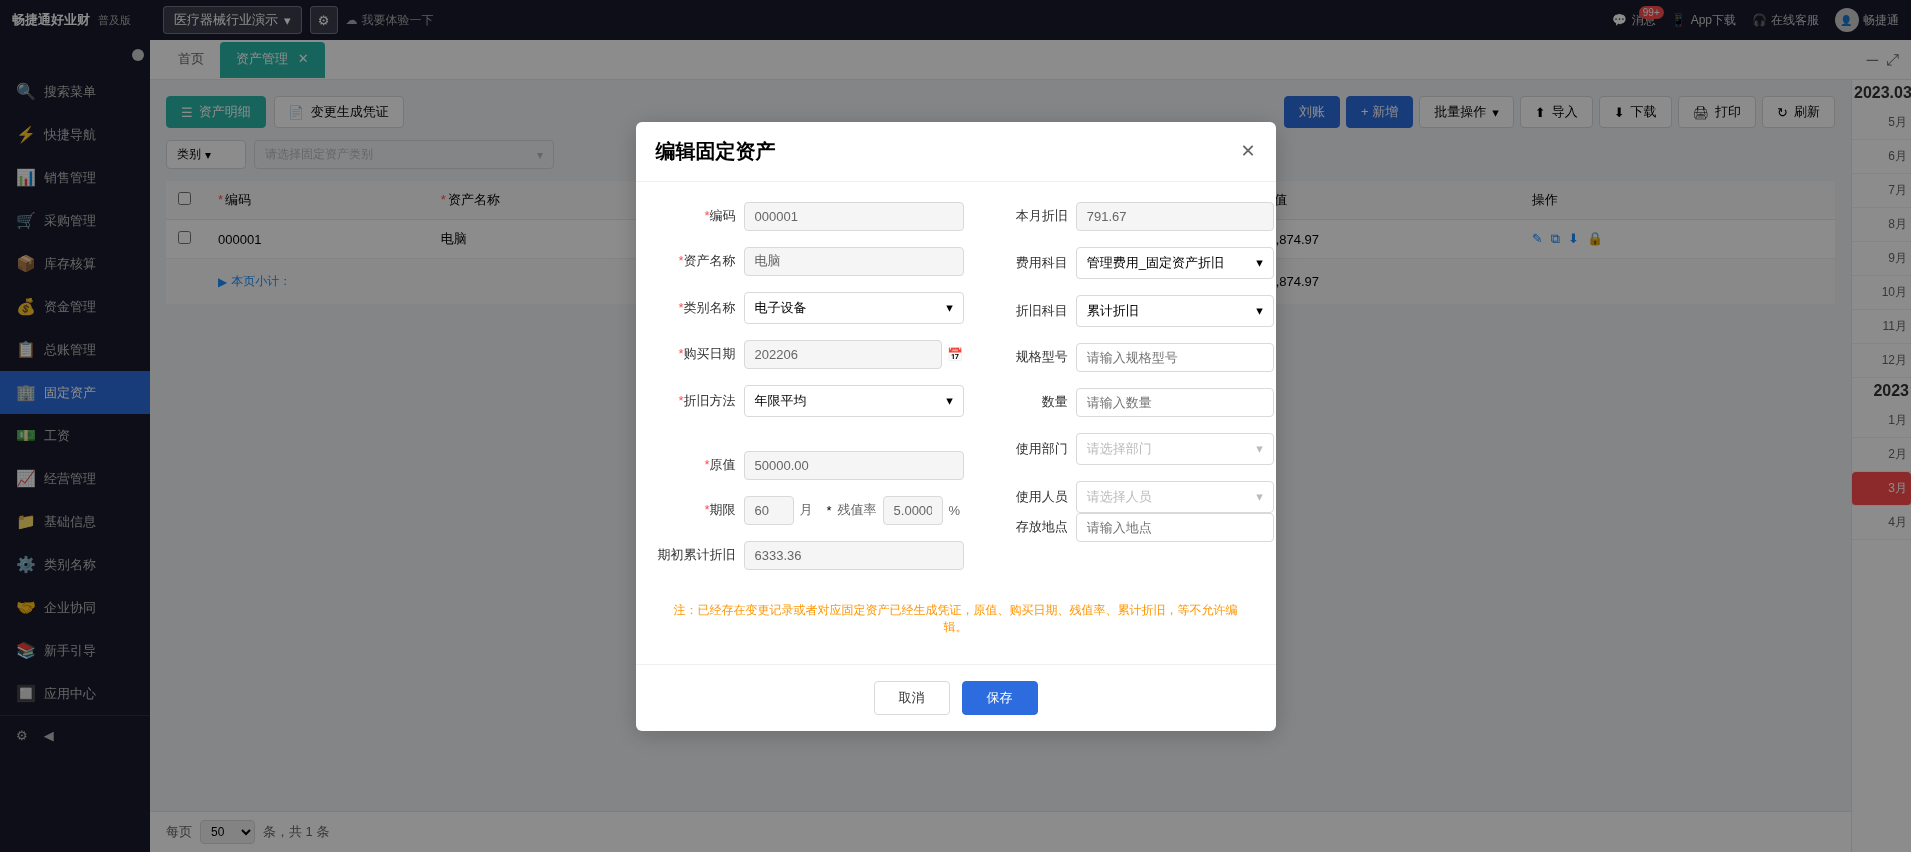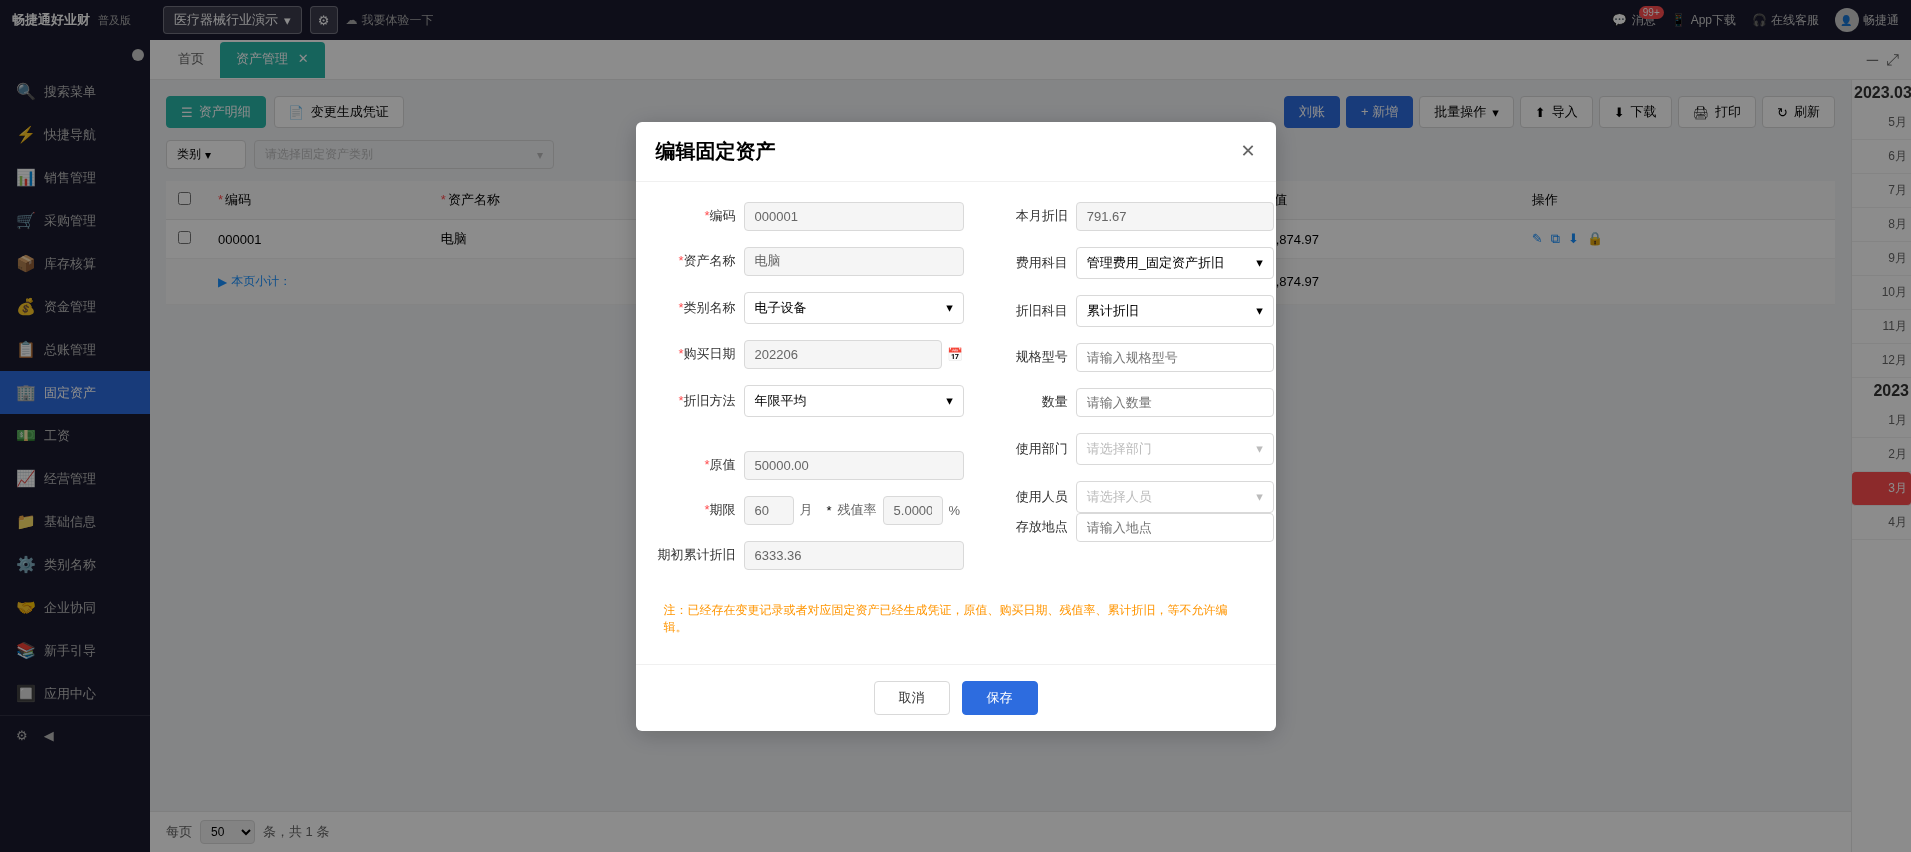--- a/index.html
+++ b/index.html
@@ -87,21 +87,21 @@
     .form-label .req { color: #ff4d4f; }
     .form-control { flex: 1; padding: 6px 10px; border: 1px solid #d9d9d9; border-radius: 4px; font-size: 13px; outline: none; }
     .form-control.readonly { background: #f5f5f5; color: #666; }
     .form-select { flex: 1; padding: 6px 10px; border: 1px solid #d9d9d9; border-radius: 4px; font-size: 13px; display: flex; align-items: center; justify-content: space-between; cursor: pointer; background: #fff; }
     .form-select.placeholder { color: #bbb; }
     .form-inline { display: flex; align-items: center; gap: 6px; flex: 1; }
     .form-inline .form-control { flex: 0 0 50px; }
     .form-inline .unit { color: #666; font-size: 13px; }
     .form-inline .percent-val { width: 60px; }
     
-    .note-text { font-size: 12px; color: #ff9500; margin-top: 8px; padding: 8px; }
+    .note-text { font-size: 12px; color: #ff9500; margin-top: 8px; padding: 8px; text-align: center; }
     
     .btn { padding: 7px 24px; border-radius: 4px; border: none; cursor: pointer; font-size: 13px; }
     .btn-default { background: #fff; border: 1px solid #d9d9d9; color: #333; }
     .btn-primary { background: #2d6cdf; color: #fff; border: 1px solid #2d6cdf; }
     
     
     ::-webkit-scrollbar { width: 6px; }
     ::-webkit-scrollbar-thumb { background: #ccc; border-radius: 3px; }
     
     .page-footer { background: #fff; padding: 8px 16px; border-top: 1px solid #e8e8e8; display: flex; align-items: center; gap: 8px; font-size: 13px; color: #666; }

